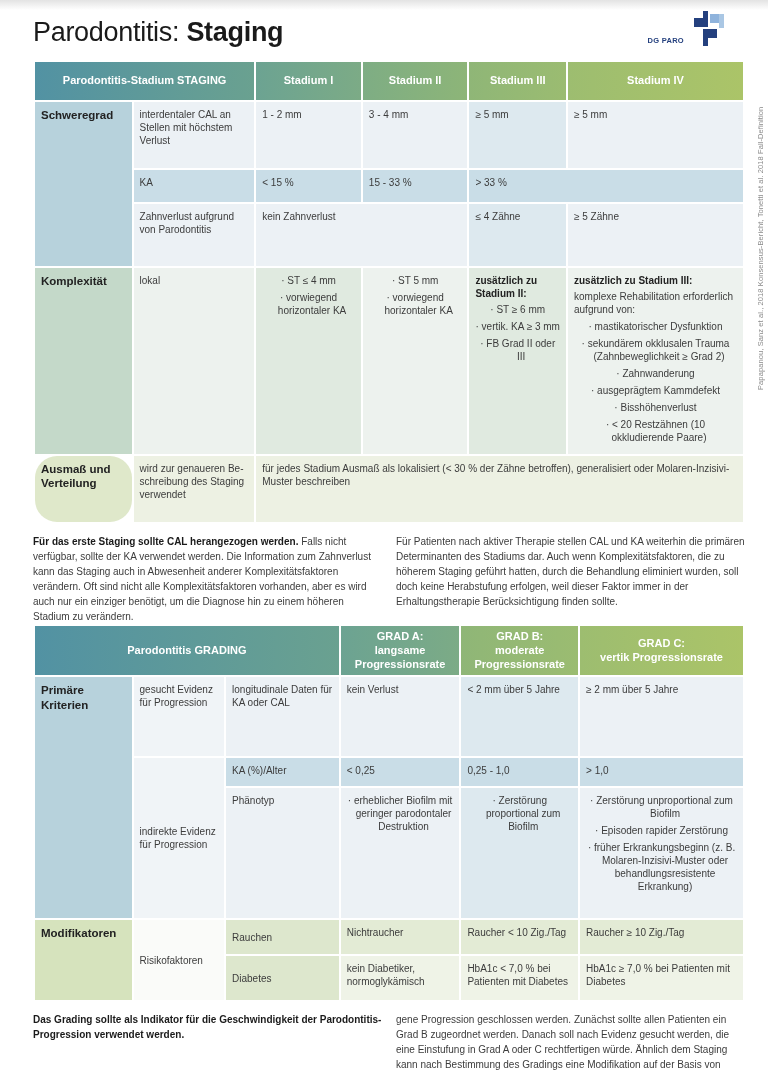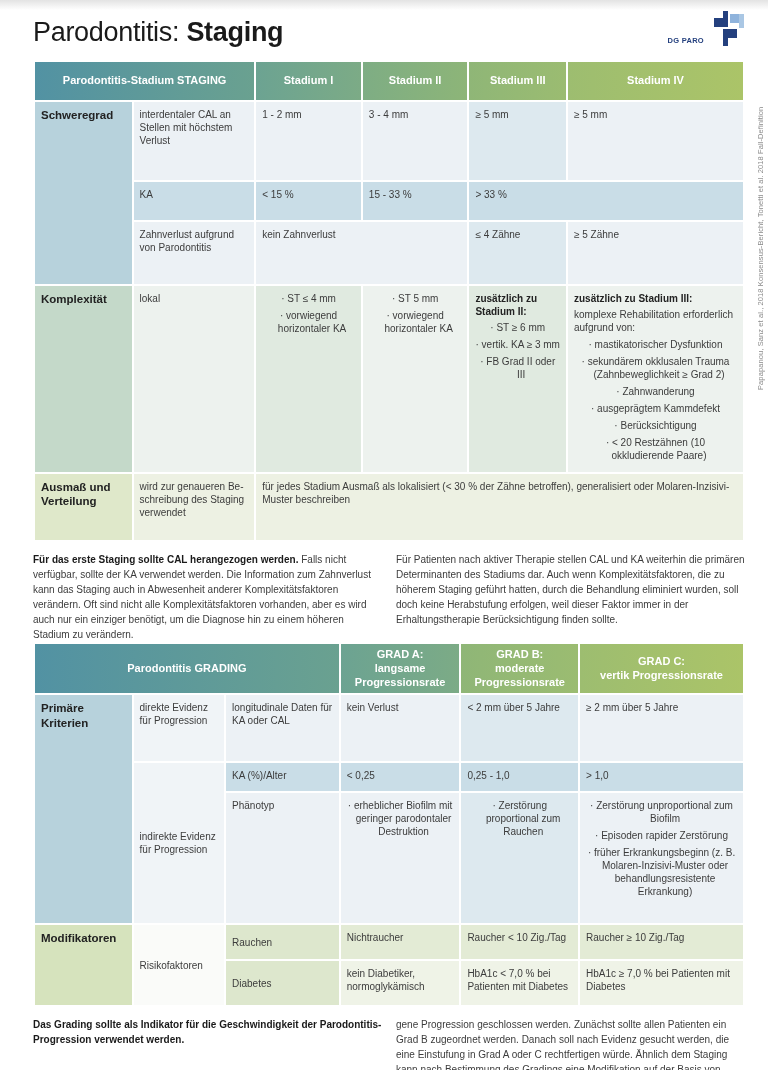--- a/index.html
+++ b/index.html
@@ -8,21 +8,21 @@
   .page::before{content:"";position:absolute;left:0;top:0;width:768px;height:10px;
         background:linear-gradient(#e3e3e3,rgba(255,255,255,0));pointer-events:none;}
   .content{padding:0 23px 0 33px;}
 
   h1,h2{margin:0;font-weight:400;color:#1a1a1a;font-size:27px;letter-spacing:-0.3px;}
   h1{padding-top:17px;margin-bottom:12px;}
   h2{padding-top:14px;margin-bottom:12px;}
   h1 b,h2 b{font-weight:700;}
 
   
-  .logo{position:absolute;top:10px;right:20px;display:flex;align-items:center;gap:2px;}
+  .logo{position:absolute;top:10px;right:40px;display:flex;align-items:center;gap:2px;}
   .logo .lg-text{font-size:7.5px;font-weight:700;color:#24407e;letter-spacing:0.3px;margin-top:14px;}
 
   
   .citation{position:absolute;right:3px;top:66px;height:324px;
         writing-mode:vertical-rl;transform:rotate(180deg);
         font-size:7.5px;color:#8a8a8a;letter-spacing:0.1px;white-space:nowrap;}
 
   
   table.tbl{border-collapse:separate;border-spacing:2px;table-layout:fixed;
         width:712px;font-size:10px;line-height:1.3;color:#3c3c3c;}
@@ -41,21 +41,21 @@
   
   .c-b1{background:#ecf1f5;}   
   .c-b1d{background:#dde9ef;}  
   .c-b2{background:#c9dde7;}   
   .c-b0{background:#f0f4f7;}   
   .c-gr1{background:#edf2ee;}  
   .c-gr1d{background:#e0eae0;} 
   .c-li1{background:#edf1e3;}  
   .lab-blue{background:#b7d2dc;}
   .lab-green{background:#c4d9c9;}
-  .lab-lime{background:#dfe8ca;}
+  .lab-lime{background:#dfe8ca;border-radius:22px;}
   .lab-lime2{background:#d6e3bd;}
   .c-g0{background:#dde7cd;}   
   .c-g1{background:#e3ebd5;}   
   .c-g2{background:#eff3e7;}   
   .c-w{background:#fafbf9;}
 
   .bold-head{font-weight:700;color:#222;margin-bottom:3px;}
   .li{padding-left:7px;text-indent:-7px;margin-bottom:4px;text-align:center;}
   .cell-intro{margin-bottom:4px;}
 
@@ -99,29 +99,29 @@
           <col style="width:174px">
         </colgroup>
       <tbody>
           <tr style="height:38px">
         <th colspan="2" class="h-s0">Parodontitis-Stadium STAGING</th>
         <th class="h-s1">Stadium I</th>
         <th class="h-s2">Stadium II</th>
         <th class="h-s3">Stadium III</th>
         <th class="h-s4">Stadium IV</th>
       </tr>
-      <tr style="height:78px">
+      <tr style="height:66px">
         <td rowspan="3" class="lab lab-blue">Schweregrad</td>
         <td class="c-b1">interdentaler CAL an Stellen mit höchstem Verlust</td>
         <td class="c-b1">1 - 2 mm</td>
         <td class="c-b1">3 - 4 mm</td>
         <td class="c-b1d">≥ 5 mm</td>
         <td class="c-b1">≥ 5 mm</td>
       </tr>
-      <tr style="height:38px">
+      <tr style="height:32px">
         <td class="c-b2">KA</td>
         <td class="c-b2">&lt; 15 %</td>
         <td class="c-b2">15 - 33 %</td>
         <td class="c-b2" colspan="2">&gt; 33 %</td>
       </tr>
       <tr style="height:62px">
         <td class="c-b1">Zahnverlust aufgrund von Parodontitis</td>
         <td class="c-b1" colspan="2">kein Zahnverlust</td>
         <td class="c-b1d">≤ 4 Zähne</td>
         <td class="c-b1">≥ 5 Zähne</td>
@@ -143,21 +143,21 @@
           <div class="li">· vertik. KA ≥ 3 mm</div>
           <div class="li">· FB Grad II oder III</div>
         </td>
         <td class="c-gr1">
           <div class="bold-head">zusätzlich zu Stadium III:</div>
           <div class="cell-intro">komplexe Rehabilitation erforderlich aufgrund von:</div>
           <div class="li">· mastikatorischer Dysfunktion</div>
           <div class="li">· sekundärem okklusalen Trauma (Zahnbeweglichkeit ≥ Grad 2)</div>
           <div class="li">· Zahnwanderung</div>
           <div class="li">· ausgeprägtem Kammdefekt</div>
-          <div class="li">· Berücksichtigung</div>
+          <div class="li">· Bisshöhenverlust</div>
           <div class="li">· &lt; 20 Restzähnen (10 okkludierende Paare)</div>
         </td>
       </tr>
       <tr style="height:66px">
         <td class="lab lab-lime">Ausmaß und Verteilung</td>
         <td class="c-li1">wird zur genaueren Be­schreibung des Staging verwendet</td>
         <td class="c-li1" colspan="4">für jedes Stadium Ausmaß als lokalisiert (&lt; 30 % der Zähne betroffen), generalisiert oder Molaren-Inzisivi-Muster beschreiben</td>
       </tr>
     </tbody>
       </table>
@@ -186,42 +186,42 @@
         </th>
         <th class="h-s3">
           <div>GRAD B:</div>
           <div>moderate Progressionsrate</div>
         </th>
         <th class="h-s4">
           <div>GRAD C:</div>
           <div>vertik Progressionsrate</div>
         </th>
       </tr>
-      <tr style="height:66px">
+      <tr style="height:79px">
         <td rowspan="3" class="lab lab-blue">Primäre Kriterien</td>
-        <td class="c-b0">direkte Evidenz für Progression</td>
+        <td class="c-b0">gesucht Evidenz für Progression</td>
         <td class="c-b1">longitudinale Daten für KA oder CAL</td>
         <td class="c-b1">kein Verlust</td>
         <td class="c-b1d">&lt; 2 mm über 5 Jahre</td>
         <td class="c-b1">≥ 2 mm über 5 Jahre</td>
       </tr>
       <tr style="height:28px">
         <td rowspan="2" class="c-b0" style="vertical-align:middle">indirekte Evidenz für Progression</td>
         <td class="c-b2">KA (%)/Alter</td>
         <td class="c-b2">&lt; 0,25</td>
         <td class="c-b2">0,25 - 1,0</td>
         <td class="c-b2">&gt; 1,0</td>
       </tr>
       <tr style="height:130px">
         <td class="c-b1">Phänotyp</td>
         <td class="c-b1">
           <div class="li">· erheblicher Biofilm mit geringer parodontaler Destruktion</div>
         </td>
         <td class="c-b1d">
-          <div class="li">· Zerstörung proportional zum Rauchen</div>
+          <div class="li">· Zerstörung proportional zum Biofilm</div>
         </td>
         <td class="c-b1">
           <div class="li">· Zerstörung unproportional zum Biofilm</div>
           <div class="li">· Episoden rapider Zerstörung</div>
           <div class="li">· früher Erkrankungsbeginn (z. B. Molaren-Inzisivi-Muster oder behandlungsresistente Erkrankung)</div>
         </td>
       </tr>
       <tr style="height:34px">
         <td rowspan="2" class="lab lab-lime2">Modifikatoren</td>
         <td rowspan="2" class="c-w" style="vertical-align:middle">Risikofaktoren</td>

